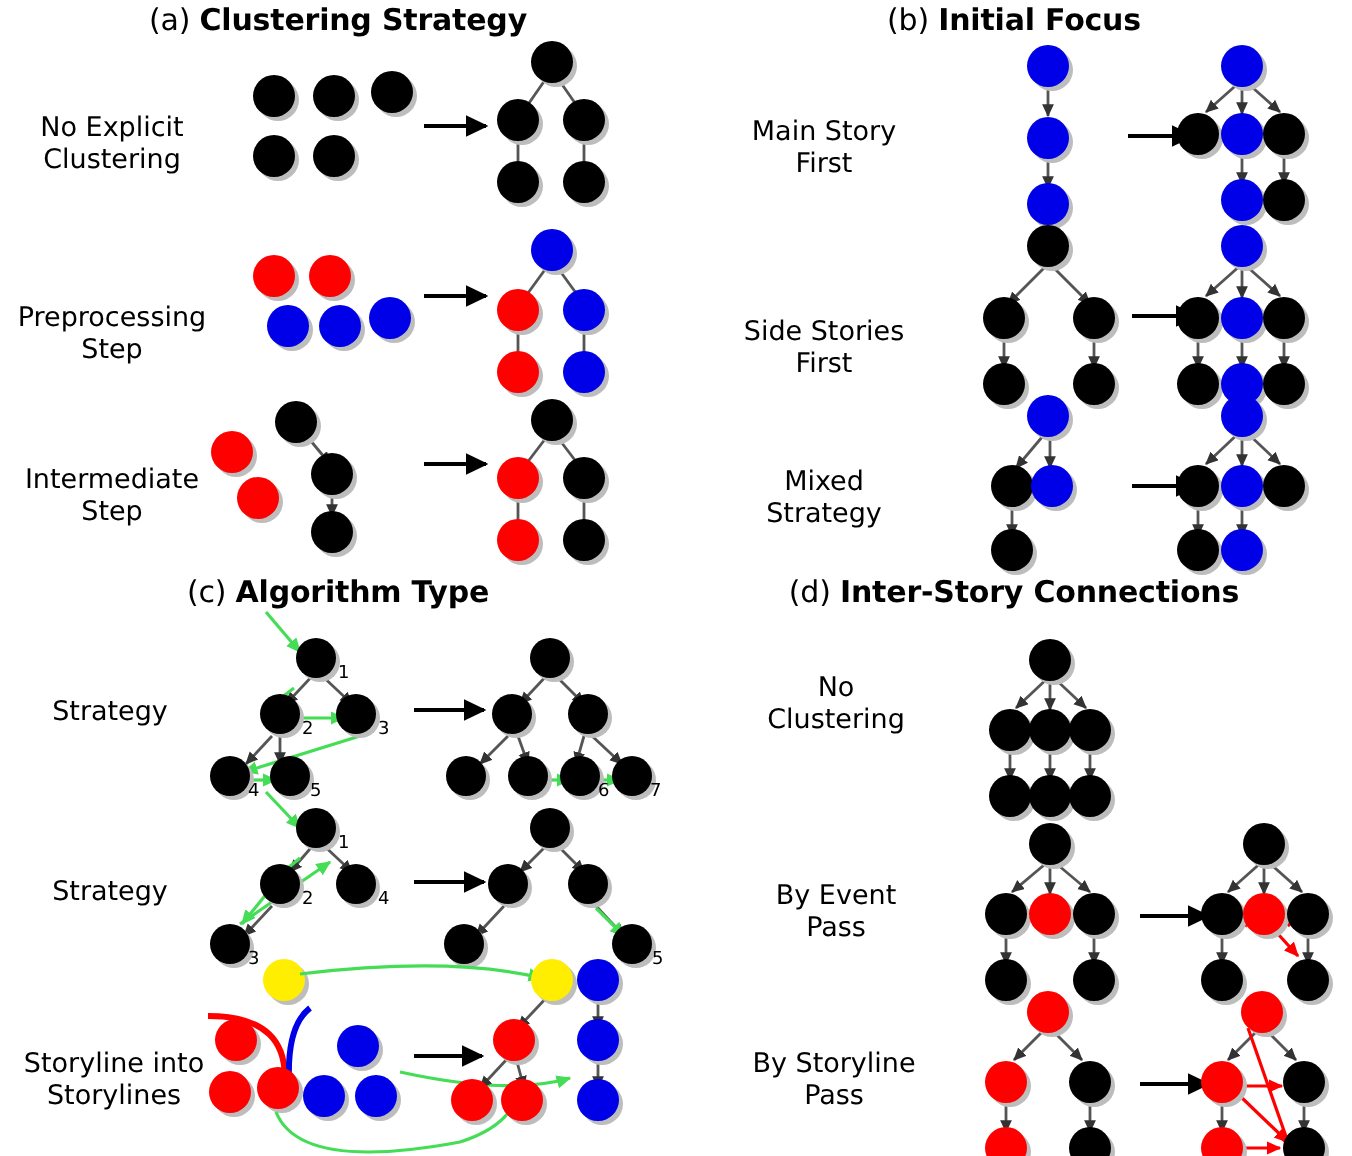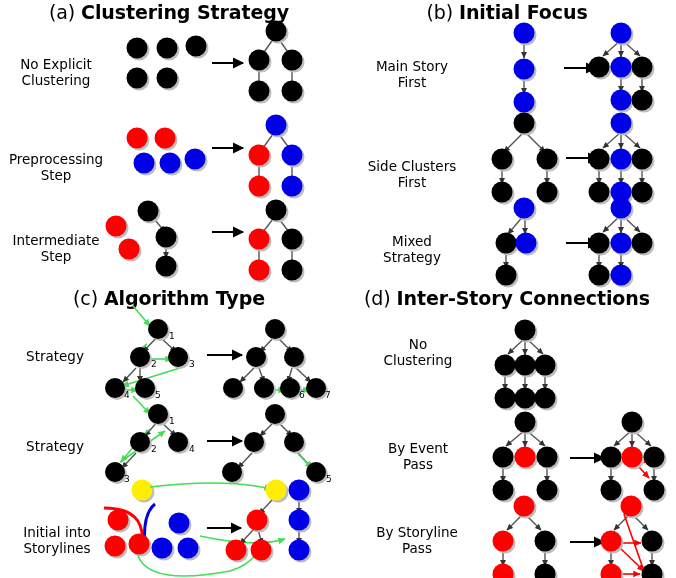--- a/index.html
+++ b/index.html
@@ -14,21 +14,21 @@
     font-family: "DejaVu Sans", sans-serif;
     overflow: hidden;
   }
   .panel {
     position: absolute;
   }
   .panel-title {
     position: absolute;
     width: 100%;
     text-align: center;
-    font-size: 19px;
+    font-size: 15px;
     color: #000;
     white-space: nowrap;
     letter-spacing: -0.1px;
   }
   .panel-title .lbl {
     font-weight: normal;
   }
   .panel-title .txt {
     font-weight: bold;
   }
@@ -190,21 +190,21 @@
     <span class="lbl">(b) </span>
     <span class="txt">Initial Focus</span>
   </div>
 
   <div class="row-label" style="left:20px; top:40px; width:108px;">
     <div>Main Story</div>
     <div>First</div>
   </div>
 
   <div class="row-label" style="left:20px; top:140px; width:108px;">
-    <div>Side Clusters</div>
+    <div>Side Stories</div>
     <div>First</div>
   </div>
 
   <div class="row-label" style="left:20px; top:215px; width:108px;">
     <div>Mixed</div>
     <div>Strategy</div>
   </div>
 
   <svg class="fig" width="338" height="286" viewBox="0 0 338 286">
 
@@ -324,21 +324,21 @@
 
   <div class="row-label" style="left:0px; top:44px; width:110px;">
     <div>Strategy</div>
   </div>
 
   <div class="row-label" style="left:0px; top:134px; width:110px;">
     <div>Strategy</div>
   </div>
 
   <div class="row-label" style="left:0px; top:220px; width:114px;">
-    <div>Initial into</div>
+    <div>Storyline into</div>
     <div>Storylines</div>
   </div>
 
   <svg class="fig" width="338" height="292" viewBox="0 0 338 292">
 
     <g>
       <line x1="158" y1="50" x2="143" y2="66" stroke="#555" stroke-width="1.4" marker-end="url(#ah)"></line>
       <line x1="159" y1="50" x2="176" y2="66" stroke="#555" stroke-width="1.4" marker-end="url(#ah)"></line>
       <line x1="136" y1="82" x2="123" y2="96" stroke="#555" stroke-width="1.4" marker-end="url(#ah)"></line>
       <line x1="140" y1="82" x2="140" y2="96" stroke="#555" stroke-width="1.4" marker-end="url(#ah)"></line>

